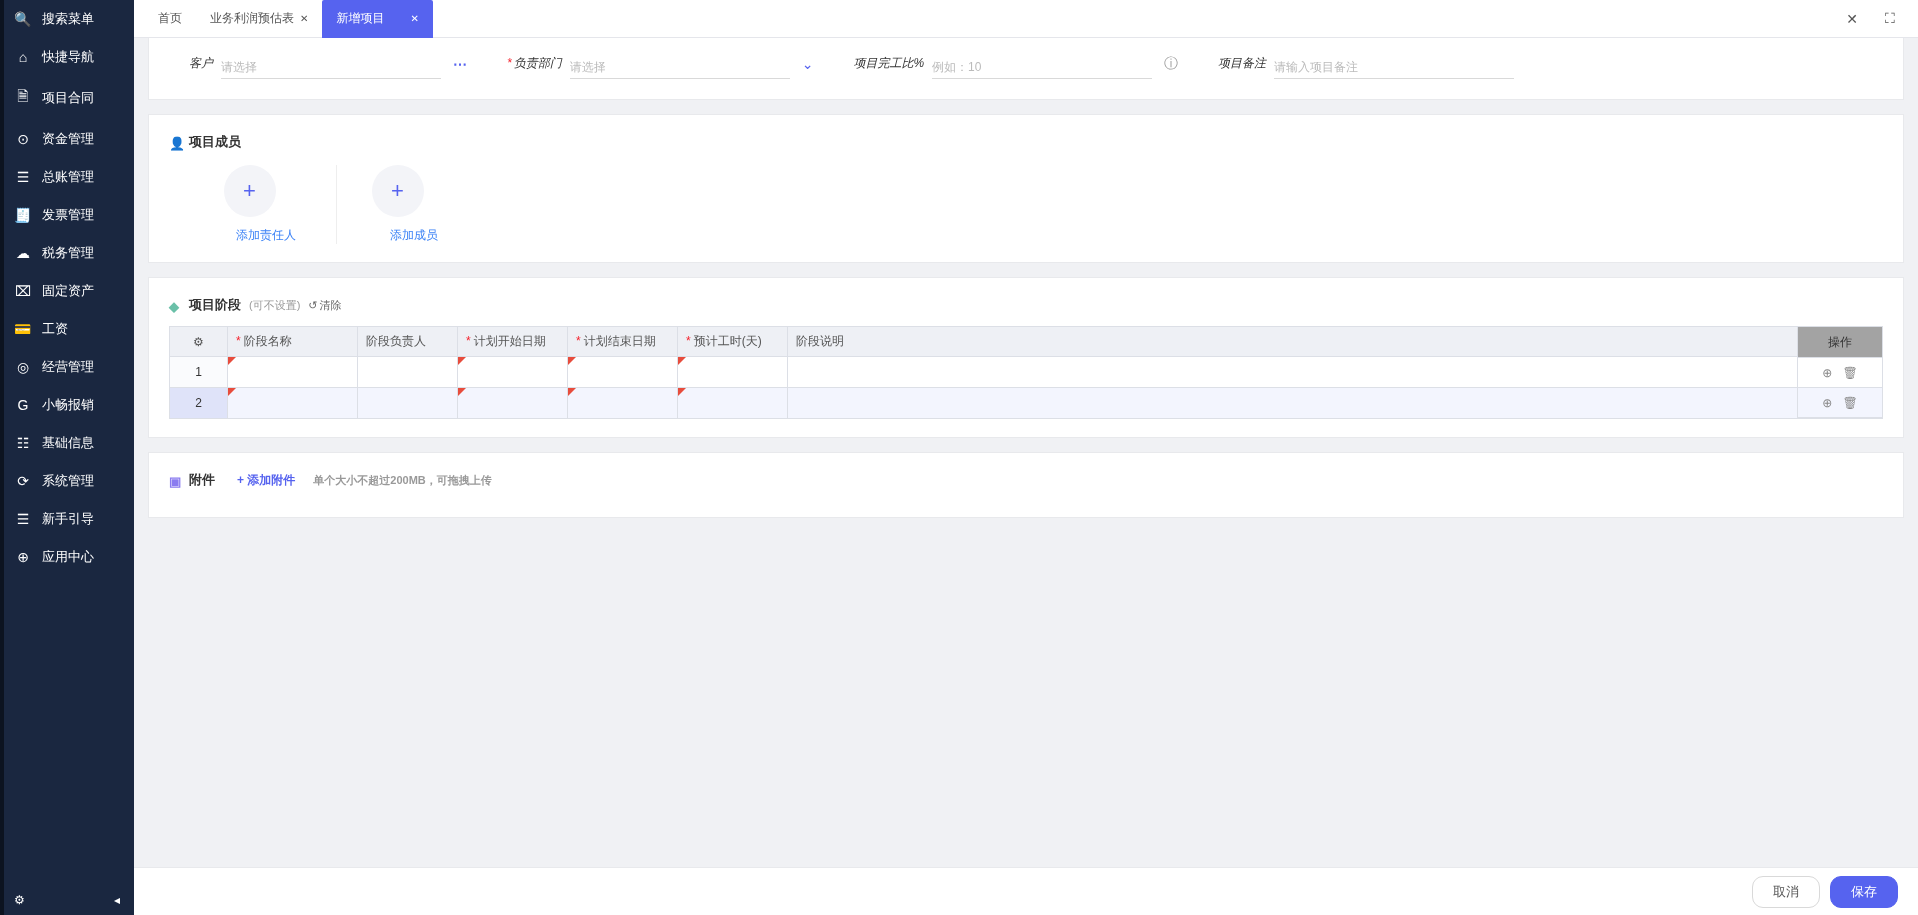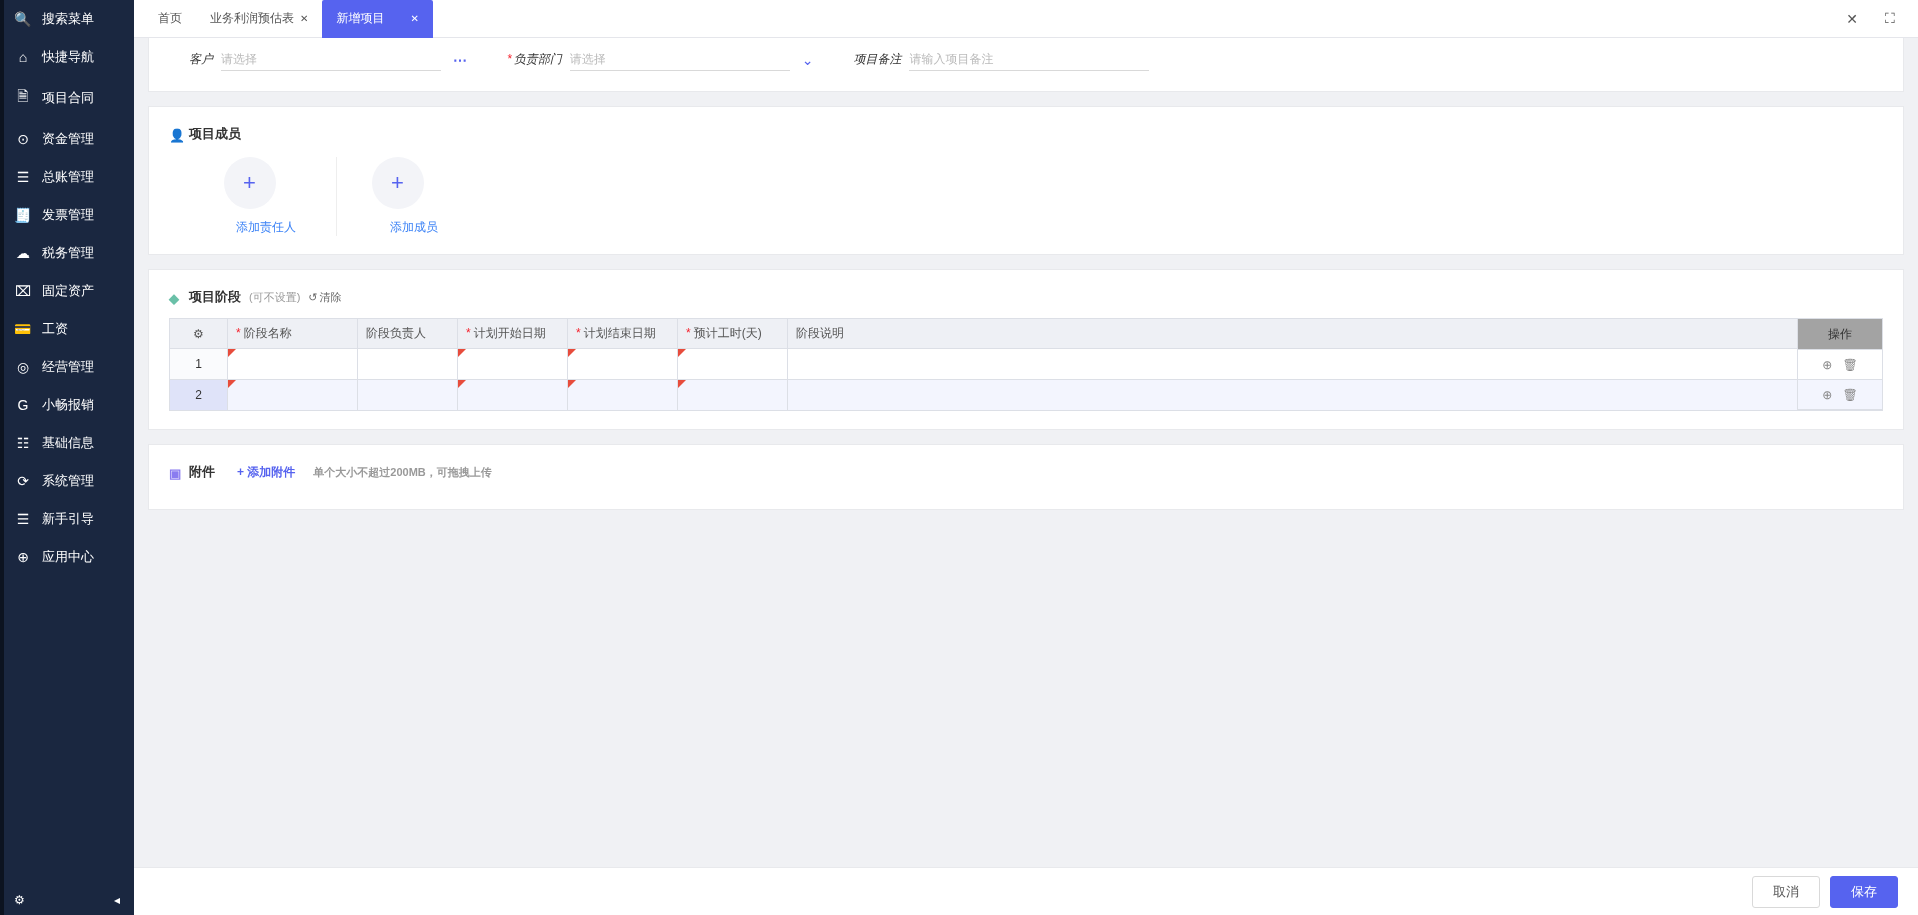--- a/index.html
+++ b/index.html
@@ -124,20 +124,21 @@
   .field-label { font-size: 12px; color: #333; white-space: nowrap; font-style: italic; }
   .req { color: #f5222d; margin-right: 2px; }
   .field-input {
     border: none;
     border-bottom: 1px solid #d9d9d9;
     padding: 4px 0;
     font-size: 12px;
     outline: none;
     background: transparent;
     color: #333;
+    margin-top: 8px;
   }
   .field-input::placeholder { color: #bbb; }
   .field-input.sel { width: 220px; color: #bbb; }
   .field-suffix { color: #999; font-size: 14px; margin-left: 4px; cursor: pointer; }
   .field-suffix.blue { color: #5663ef; font-weight: bold; }
 
   
   .section {
     background: #fff;
     margin: 0 14px 14px 14px;
@@ -250,21 +251,21 @@
     border-top: 1px solid #e8e9ec;
     display: flex;
     align-items: center;
     justify-content: flex-end;
     gap: 10px;
     padding: 0 20px;
   }
   .btn {
     padding: 6px 20px;
     font-size: 13px;
-    border-radius: 3px;
+    border-radius: 11px;
     cursor: pointer;
     border: 1px solid #d9d9d9;
     background: #fff;
     color: #555;
   }
   .btn.primary {
     background: #5663ef;
     border-color: #5663ef;
     color: #fff;
   }
@@ -367,20 +368,25 @@
   <div class="form-row">
     <div class="field">
       <span class="field-label">客户</span>
       <input class="field-input sel" style="width: 220px;" placeholder="请选择">
       <span class="field-suffix blue">⋯</span>
     </div>
     <div class="field">
       <span class="field-label"><span class="req">*</span><span>负责部门</span></span>
       <input class="field-input sel" style="width: 220px;" placeholder="请选择">
       <span class="field-suffix" style="color:#5663ef">⌄</span>
+    </div>
+    <div class="field">
+      <span class="field-label">项目完工比%</span>
+      <input class="field-input" style="width: 220px;" placeholder="例如：10">
+      <span class="field-suffix">ⓘ</span>
     </div>
     <div class="field">
       <span class="field-label">项目备注</span>
       <input class="field-input" style="width: 240px;" placeholder="请输入项目备注">
     </div>
   </div>
 
   <div class="section">
     <div class="section-title">
       <span class="dot" style="color:#f08060">👤</span>

